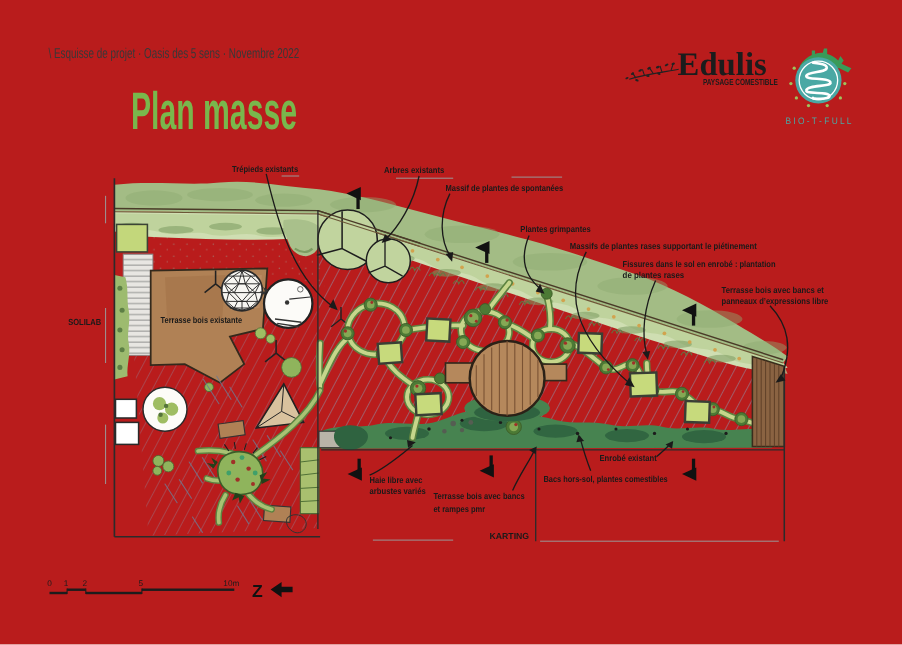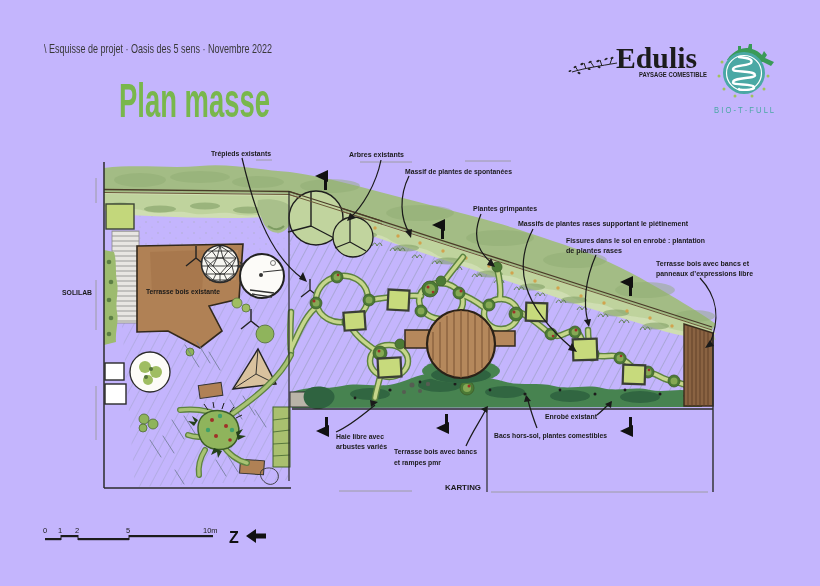--- a/index.html
+++ b/index.html
@@ -1,16 +1,16 @@
 <!DOCTYPE html>
 <html><head>
 <meta charset="utf-8">
 <style>
   html,body{margin:0;padding:0;background:#fff;}
-  #page{position:relative;width:820px;height:586px;background:#c4b5fd;overflow:hidden;
+  #page{position:relative;width:820px;height:586px;background:#b91c1c;overflow:hidden;
         font-family:"Liberation Sans",sans-serif;}
   svg{position:absolute;left:0;top:0;}
 </style>
 </head>
 <body>
 <div id="page">
 <svg width="820" height="586" viewBox="0 0 820 586">
 <defs>
   <pattern id="hatch" width="9" height="9" patternUnits="userSpaceOnUse" patternTransform="rotate(28)">
     <line x1="0" y1="-2" x2="0" y2="16" stroke="#8b96ad" stroke-width="1.1" stroke-dasharray="13 6"></line>

